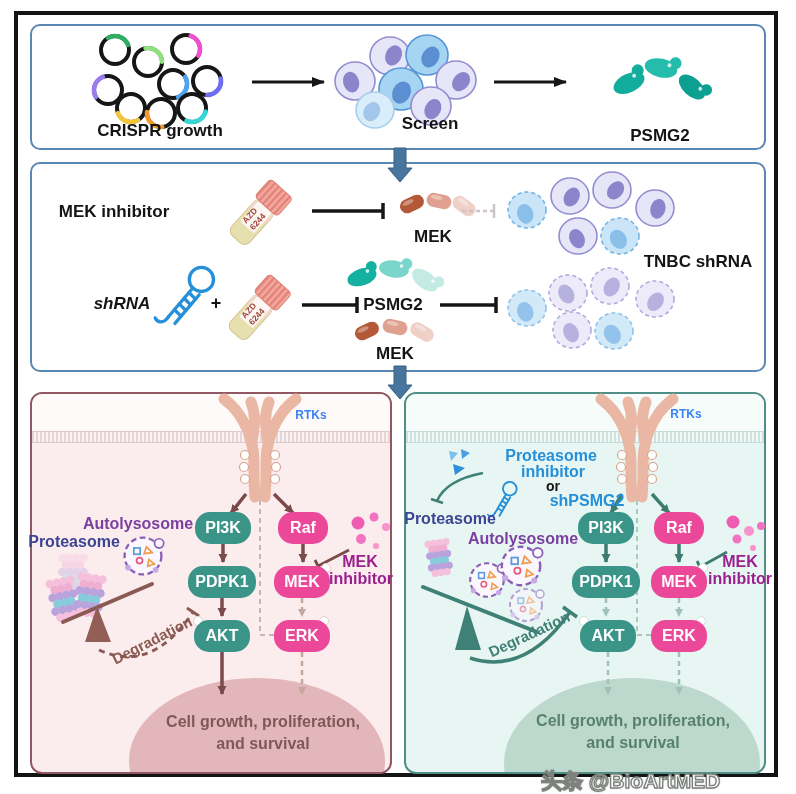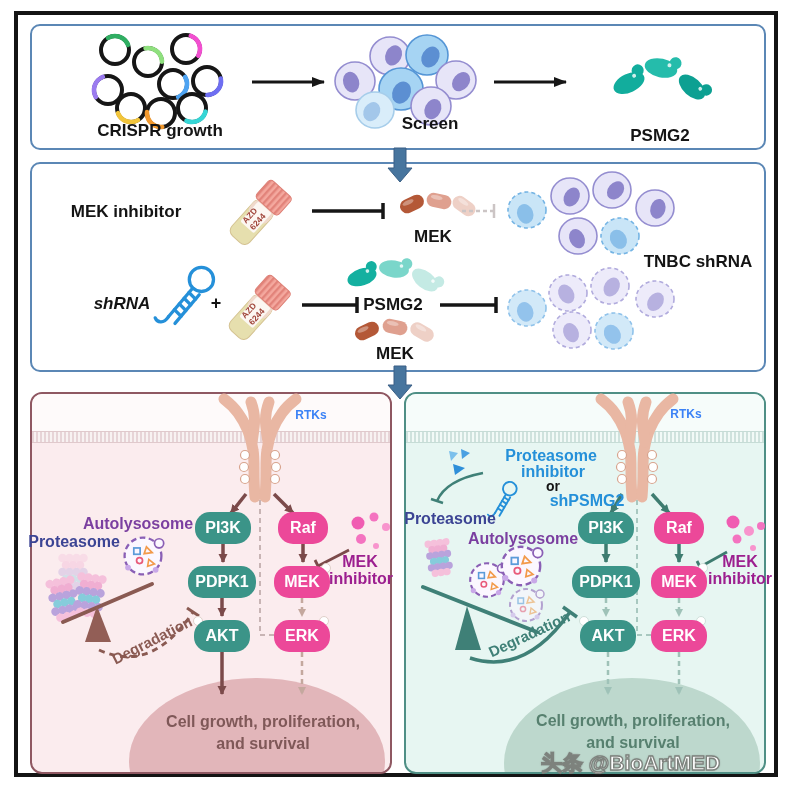--- a/index.html
+++ b/index.html
@@ -34,21 +34,21 @@
   .blue{font-size:16px;color:#2590d9;}
   .or{font-size:14px;color:#141414;}
   .degr-l{font-size:15px;color:#8a5a52;transform:translate(-50%,-50%) rotate(-27deg);}
   .degr-r{font-size:15px;color:#3f8077;transform:translate(-50%,-50%) rotate(-25deg);}
   .nuc-l{font-size:16px;color:#7f5858;}
   .nuc-r{font-size:16px;color:#57806f;}
   .node{position:absolute;height:32px;border-radius:15px;color:#fff;font-weight:bold;font-size:16px;
         display:flex;align-items:center;justify-content:center;z-index:8;}
   .teal{background:#3b9488;}
   .orange{background:#ec4899;}
-  #watermark{position:absolute;left:541px;top:749px;z-index:20;font-size:21px;font-weight:bold;
+  #watermark{position:absolute;left:541px;top:767px;z-index:20;font-size:21px;font-weight:bold;
         color:#ffffff;-webkit-text-stroke:1.3px #7d827d;text-shadow:0 0 2px #666;white-space:nowrap;}
 </style>
 </head>
 <body>
 
 <div id="stage">
   <div class="frame"></div>
 
   <div class="panel" id="panel-top"></div>
   <div class="panel" id="panel-mid"></div>
@@ -446,21 +446,21 @@
       <circle cx="703" cy="568" r="4.5"></circle>
         <circle cx="701" cy="621" r="4.5"></circle>
         <circle cx="584" cy="621" r="4.5"></circle>
     </g>
   </svg>
 
   <div class="lbl b17" style="left:160px;top:131px;">CRISPR growth</div>
   <div class="lbl b17" style="left:400px;top:124px;margin-left:30px;">Screen</div>
   <div class="lbl b17" style="left:660px;top:136px;">PSMG2</div>
 
-  <div class="lbl b17" style="left:126px;top:212px;">MEK inhibitor</div>
+  <div class="lbl b17" style="left:114px;top:212px;">MEK inhibitor</div>
   <div class="lbl b17" style="left:433px;top:237px;">MEK</div>
   <div class="lbl b17" style="left:698px;top:262px;">TNBC shRNA</div>
   <div class="lbl b17" style="left:122px;top:304px;font-style:italic;">shRNA</div>
   <div class="lbl b18" style="left:216px;top:303px;">+</div>
   <div class="lbl b17" style="left:393px;top:305px;">PSMG2</div>
   <div class="lbl b17" style="left:395px;top:354px;">MEK</div>
 
   <div class="lbl maroon" style="left:311px;top:415px;">RTKs</div>
   <div class="lbl purple" style="left:138px;top:524px;">Autolysosome</div>
   <div class="lbl navy" style="left:74px;top:542px;">Proteasome</div>

